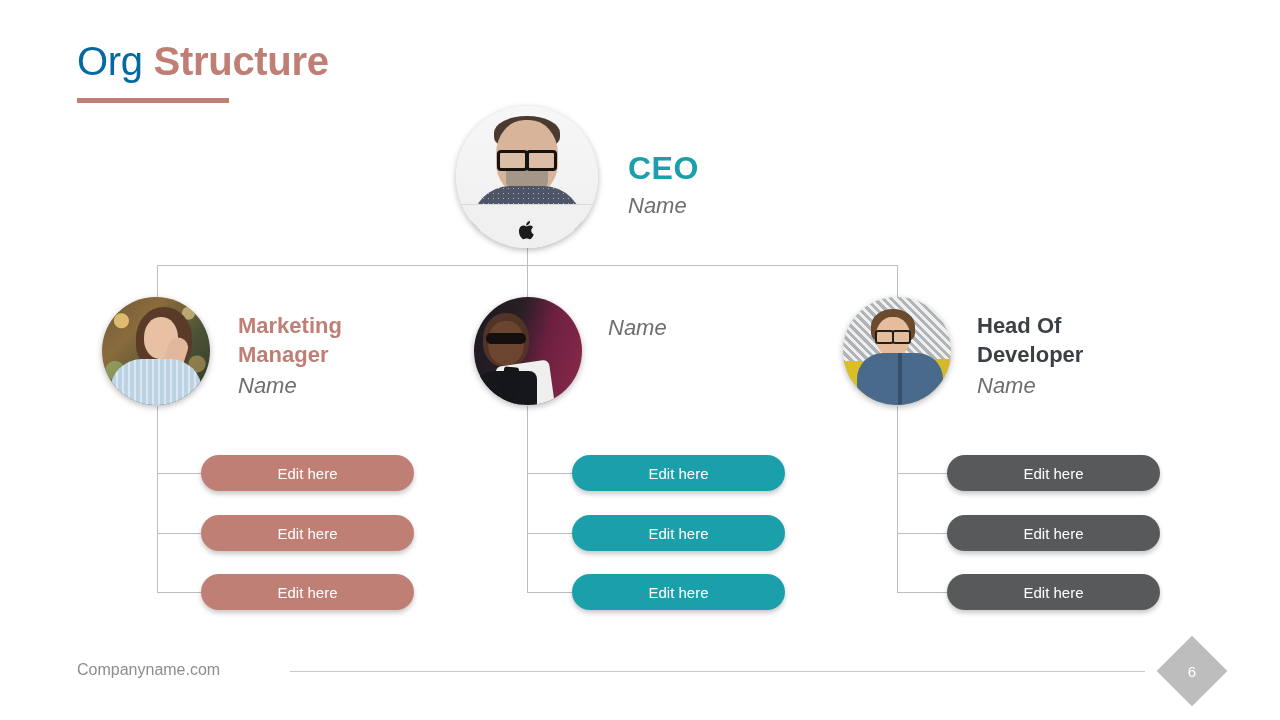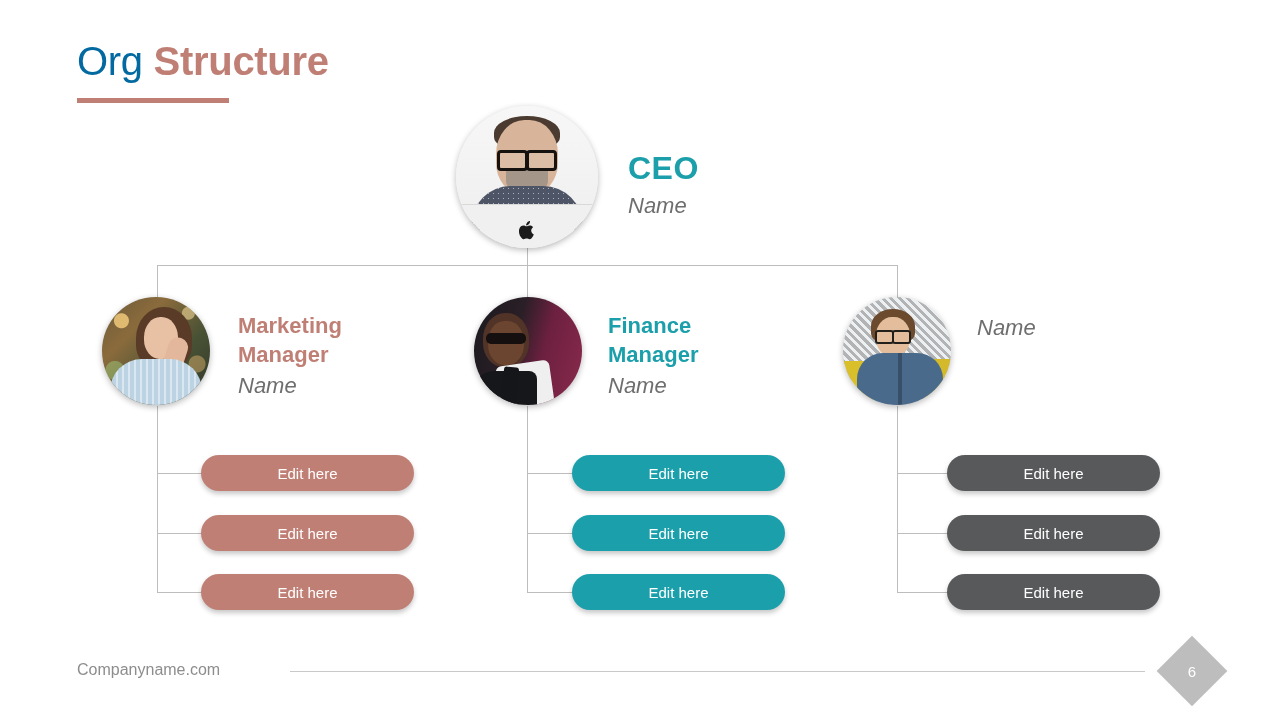--- a/index.html
+++ b/index.html
@@ -224,36 +224,36 @@
       <div class="fn-bg"></div>
       <div class="fn-head"></div>
       <div class="fn-face"></div>
       <div class="fn-shades"></div>
       <div class="fn-collar"></div>
       <div class="fn-suit"></div>
       <div class="fn-tie"></div>
     </div>
   </div>
   <div class="role fn-role">
-    <div class="role-title" style="width:120px;">Finance Manager</div>
     <div class="role-name">Name</div>
   </div>
 
   <div class="avatar mgr-av hd-av">
     <div class="ph">
       <div class="hd-bg"></div>
       <div class="hd-yellow-l"></div>
       <div class="hd-yellow-r"></div>
       <div class="hd-hair"></div>
       <div class="hd-face"></div>
       <div class="hd-glasses"></div>
       <div class="hd-shirt"></div>
     </div>
   </div>
   <div class="role hd-role">
+    <div class="role-title" style="width:125px;">Head Of Developer</div>
     <div class="role-name">Name</div>
   </div>
 
   <div class="col-mk">
     <div class="pill r0">Edit here</div>
     <div class="pill r1">Edit here</div>
     <div class="pill r2">Edit here</div>
   </div>
 
   <div class="col-fn">

